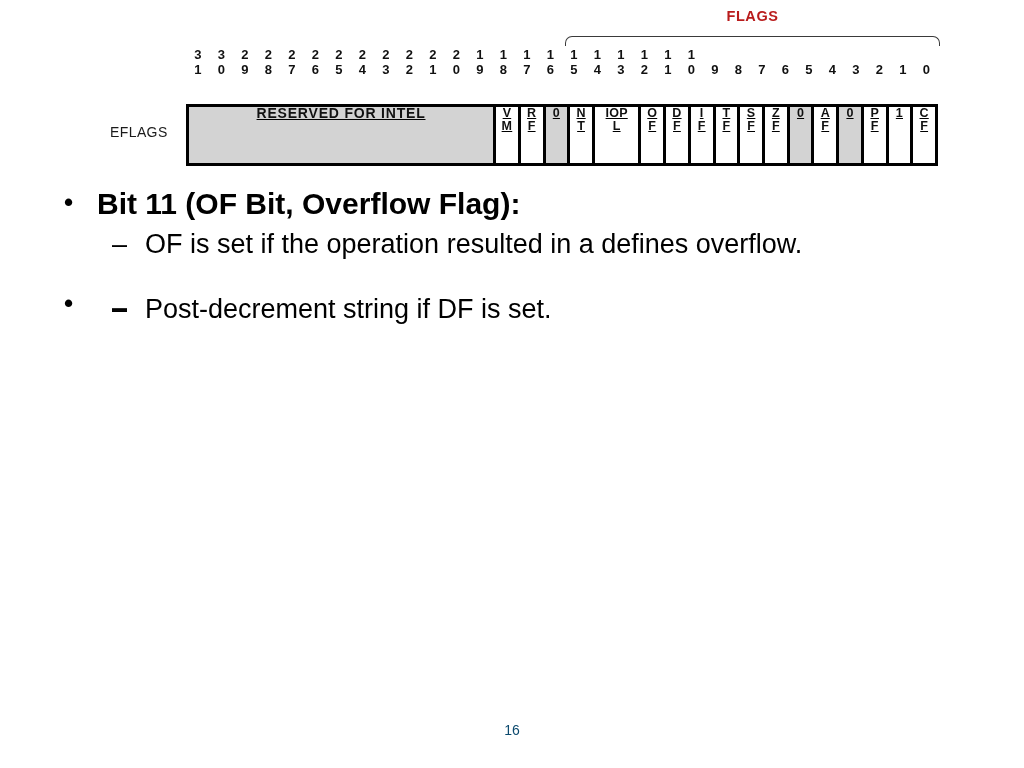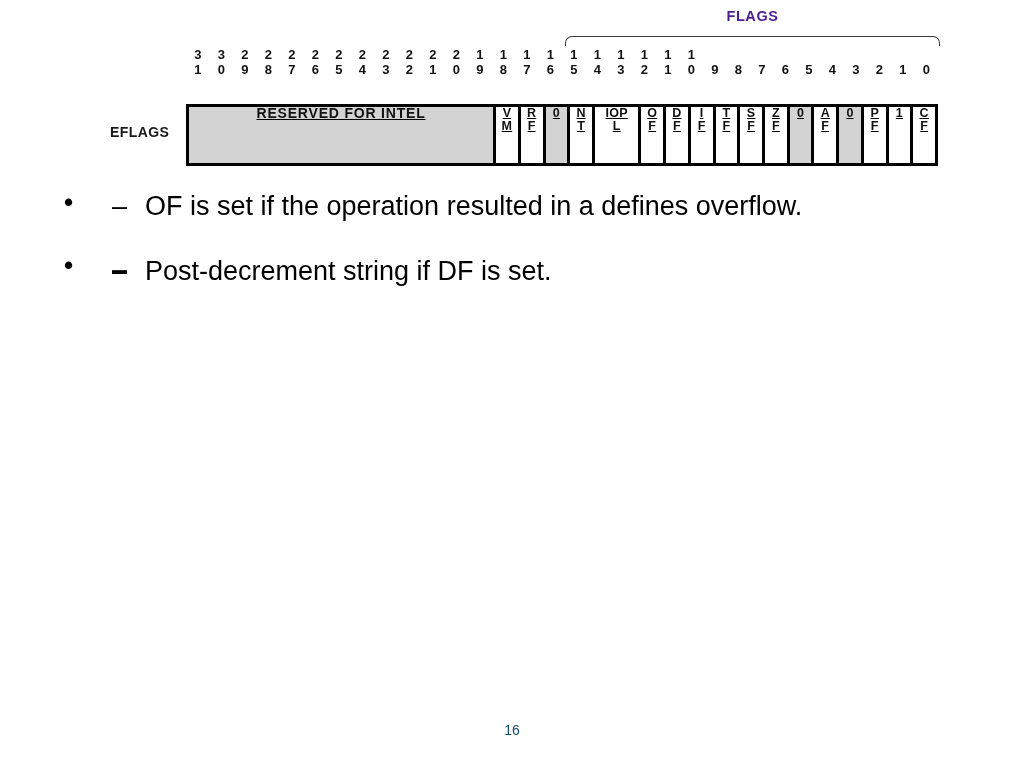--- a/index.html
+++ b/index.html
@@ -36,21 +36,21 @@
   }
   .flags-label {
     position: absolute;
     left: 0;
     top: 0;
     width: 100%;
     text-align: center;
     font-size: 14.5px;
     font-weight: bold;
     letter-spacing: 0.6px;
-    color: #4c1d95;
+    color: #b91c1c;
     font-family: "Liberation Sans", sans-serif;
   }
   .flags-bracket {
     position: absolute;
     left: 0;
     bottom: 2px;
     width: 100%;
     height: 10px;
     border-top: 1.6px solid #3a3a3a;
     border-left: 1.6px solid #3a3a3a;
@@ -83,21 +83,21 @@
   .bitnum .d.blank {
     visibility: hidden;
   }
 
   
   .reg-name {
     position: absolute;
     left: 0px;
     top: 118px;
     font-size: 14px;
-    font-weight: bold;
+    font-weight: normal;
     letter-spacing: 0.4px;
     color: #1a1a1a;
     font-family: "Liberation Sans", sans-serif;
   }
 
   
   .reg-box {
     position: absolute;
     left: 76px;
     top: 98px;
@@ -395,21 +395,21 @@
         <div class="cell-text">1</div>
       </div>
       <div class="cell" style="flex: 1 1 0px;">
         <div class="cell-text">C<br>F</div>
       </div>
     </div>
 
 </div>
 
 <div id="slide-body">
-    <div class="lvl1"><span class="marker">•</span></div>
+    <div class="lvl1"><span class="marker">•</span><span>Bit 11 (OF Bit, Overflow Flag):</span></div>
     <div class="lvl2"><span class="marker">–</span><span>OF is set if the operation resulted in a defines overflow.</span></div>
     <div class="spacer-md"></div>
     <div class="lvl1"><span class="marker">•</span></div>
     <div class="lvl2"><span class="marker">–</span></div>
     <div class="lvl2"><span class="marker">–</span></div>
     <div class="lvl2"><span class="marker">–</span><span>Post-decrement string if DF is set.</span></div>
   </div>
 
 <div id="page-number">16</div>
 

